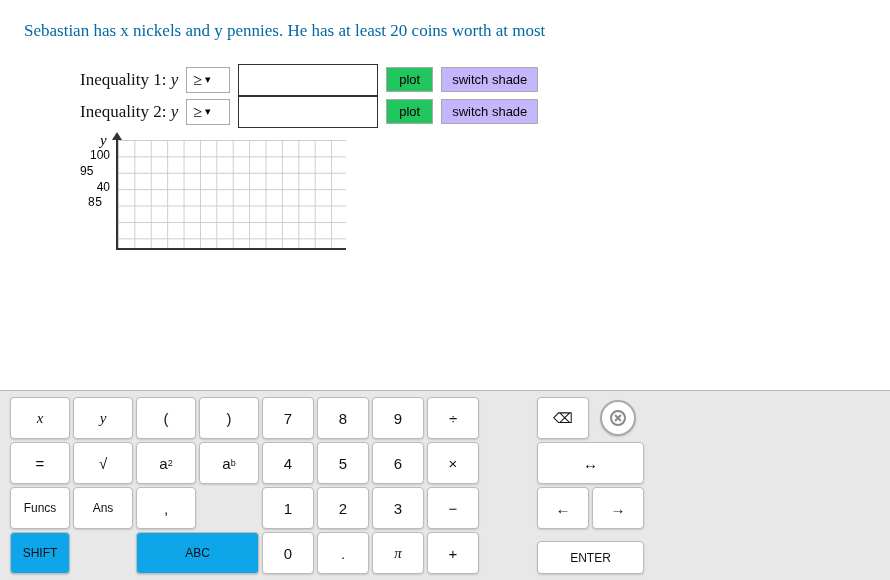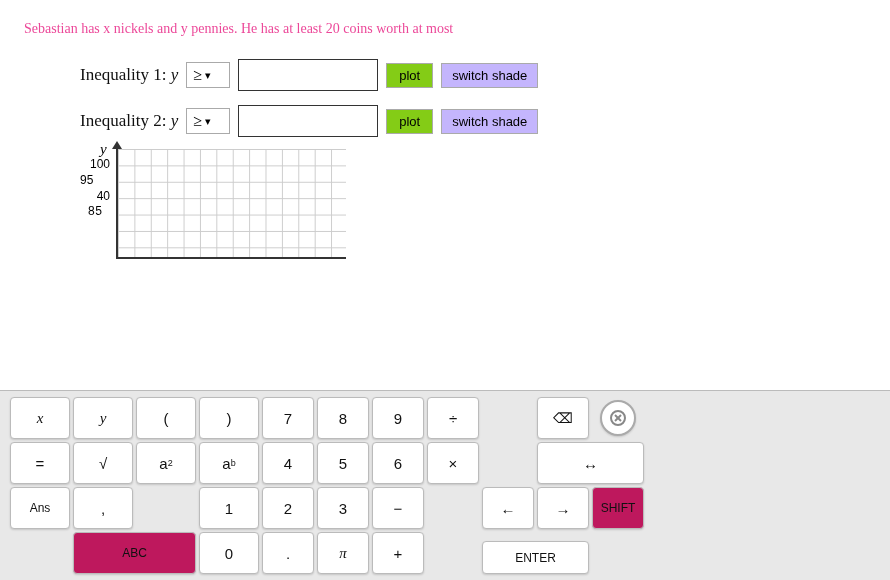--- a/index.html
+++ b/index.html
@@ -6,29 +6,28 @@
     body {
       background: #fff;
       font-family: 'Times New Roman', Times, serif;
       width: 890px;
       height: 580px;
       overflow: hidden;
       position: relative;
     }
     .problem-text {
       padding: 18px 24px 10px 24px;
-      font-size: 14px;
+      font-size: 17px;
       line-height: 1.5;
-      color: #ec4899;
+      color: #0369a1;
     }
     .inequalities-section {
       padding: 10px 60px 4px 80px;
       display: flex;
       flex-direction: column;
-      gap: 14px;
     }
     .inequality-row {
       display: flex;
       align-items: center;
       gap: 8px;
       font-size: 18px;
     }
     .ineq-label {
       font-size: 17px;
       color: #111;
@@ -51,21 +50,21 @@
     .ineq-input {
       border: 1px solid #333;
       width: 140px;
       height: 32px;
       padding: 2px 6px;
       font-size: 15px;
       outline: none;
     }
     .btn-plot {
       border: 1px solid #aaa;
-      background: #84cc16;
+      background: #22c55e;
       padding: 4px 12px;
       font-size: 13px;
       cursor: pointer;
       font-family: Arial, sans-serif;
     }
     .btn-switch {
       border: 1px solid #aaa;
       background: #c4b5fd;
       padding: 4px 10px;
       font-size: 13px;
@@ -108,21 +107,21 @@
       color: #111;
       user-select: none;
       box-shadow: 0 1px 2px rgba(0,0,0,0.15);
     }
     .key-italic { font-style: italic; font-family: 'Times New Roman', serif; }
     .key-small { font-size: 12px; }
     .key-wide {
       grid-column: span 2;
     }
     .key-backspace { font-size: 14px; }
-    .key-gray { background: #be185d; }
+    .key-gray { background: #0ea5e9; }
     sup { font-size: 9px; }
   </style>
 </head>
 <body>
 
 <div class="problem-text">
   <div>Sebastian has x nickels and y pennies. He has at least 20 coins worth at most</div>
 </div>
 
 <div class="inequalities-section">
@@ -218,20 +217,21 @@
   <div class="key">√</div>
   <div class="key">a<sup>2</sup></div>
   <div class="key">a<sup>b</sup></div>
   <div class="key">4</div>
   <div class="key">5</div>
   <div class="key">6</div>
   <div class="key">×</div>
   <div class="key" style="background:transparent;border:none;box-shadow:none;"></div>
   <div class="key key-wide" style="grid-column:span 2;">↔</div>
 
+  <div class="key key-small">Funcs</div>
   <div class="key key-small">Ans</div>
   <div class="key">,</div>
   <div class="key" style="background:transparent;border:none;box-shadow:none;"></div>
   <div class="key">1</div>
   <div class="key">2</div>
   <div class="key">3</div>
   <div class="key">−</div>
   <div class="key" style="background:transparent;border:none;box-shadow:none;"></div>
   <div class="key">←</div>
   <div class="key">→</div>

